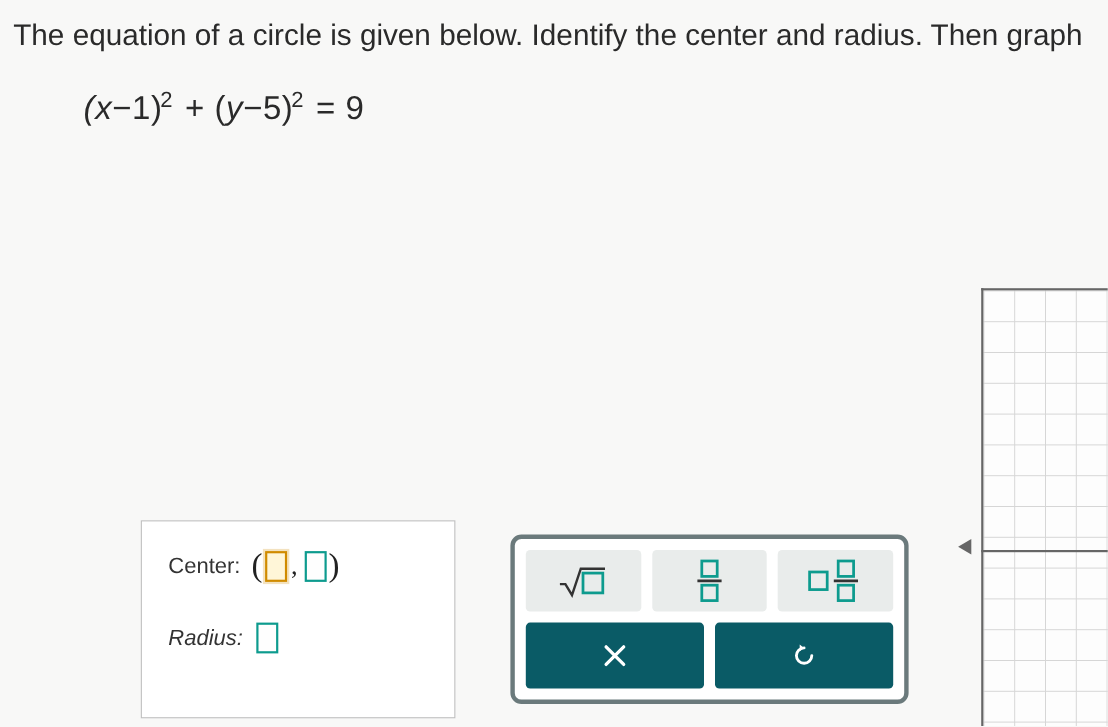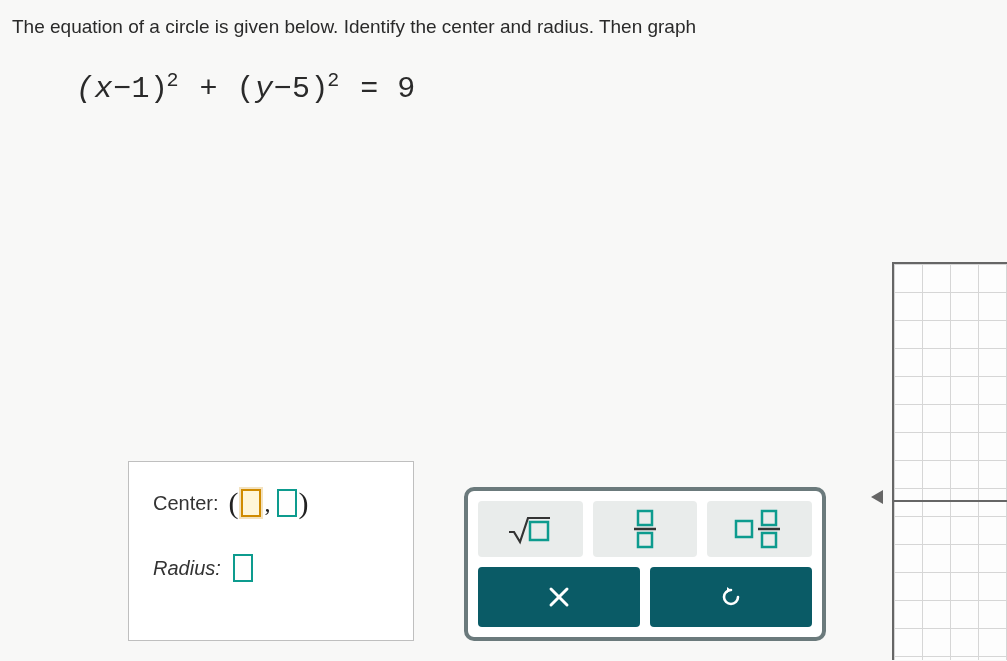--- a/index.html
+++ b/index.html
@@ -10,47 +10,47 @@
     body {
       font-family: Verdana, Geneva, sans-serif;
       background: #f8f8f7;
       width: 1007px;
       height: 661px;
       overflow: hidden;
       color: #2a2a2a;
     }
     .prompt {
       padding: 14px 12px 0 12px;
-      font-size: 19px;
+      font-size: 27px;
       line-height: 1.4;
     }
     .equation {
-      font-family: Liberation Mono, monospace;
+      font-family: Liberation Sans, sans-serif;
       font-size: 30px;
       padding: 28px 0 0 76px;
       font-style: italic;
       letter-spacing: 0.5px;
     }
     .equation .sup {
       font-size: 20px;
       vertical-align: super;
       font-style: normal;
       position: relative;
       left: -2px;
     }
     .equation .num {
       font-style: normal;
     }
     .bottom-area {
       position: absolute;
       left: 0;
-      bottom: 20px;
+      bottom: 8px;
       width: 100%;
       display: flex;
-      align-items: flex-end;
+      align-items: center;
     }
     .answer-card {
       margin-left: 128px;
       width: 286px;
       height: 180px;
       border: 1.5px solid #bfbfbf;
       background: #ffffff;
       padding: 24px 24px 20px 24px;
     }
     .answer-row {

